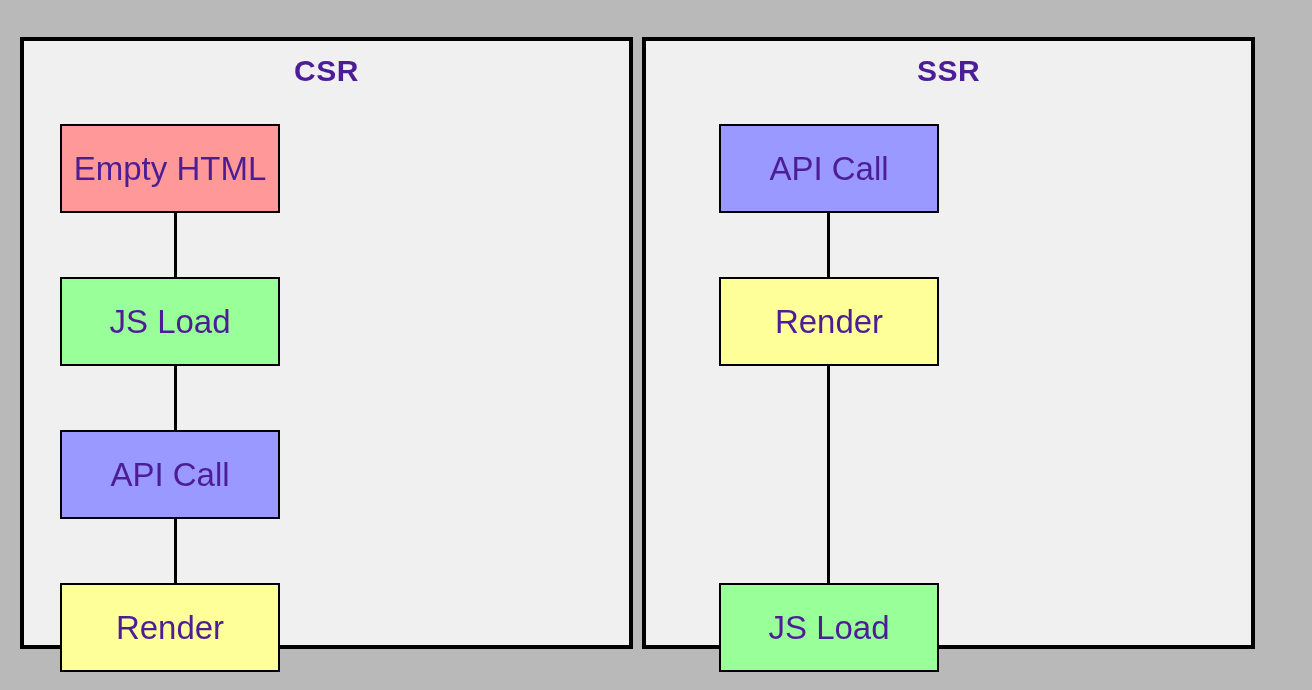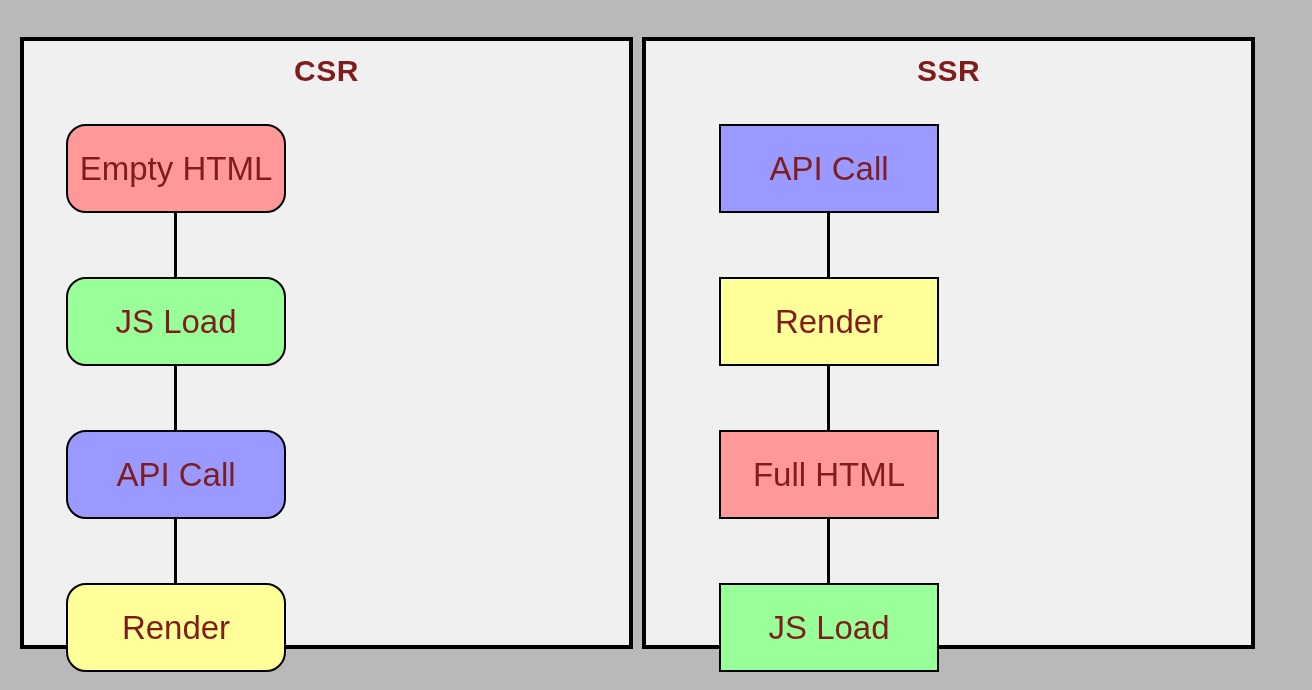--- a/index.html
+++ b/index.html
@@ -3,21 +3,21 @@
 <meta charset="utf-8">
 <style>
   html, body { margin: 0; padding: 0; }
   .screen {
     position: relative;
     width: 1312px;
     height: 690px;
     background: #b9b9b9;
     overflow: hidden;
     font-family: "Liberation Sans", sans-serif;
-    color: #7f1d1d;
+    color: #4c1d95;
   }
   .panel {
     position: absolute;
     top: 37px;
     width: 613px;
     height: 612px;
     border: 4px solid #000;
     box-sizing: border-box;
     z-index: 0;
   }
@@ -45,21 +45,21 @@
     width: 220px;
     height: 89px;
     border: 2px solid #000;
     box-sizing: border-box;
     display: flex;
     align-items: center;
     justify-content: center;
     font-size: 33px;
     z-index: 2;
   }
-  .col-csr { left: 66px; border-radius: 20px; }
+  .col-csr { left: 60px; }
   .col-ssr { left: 719px; }
   .row-0 { top: 124px; }
   .row-1 { top: 277px; }
   .row-2 { top: 430px; }
   .row-3 { top: 583px; }
 </style>
 </head>
 <body>
 
 <div class="screen" style="background: rgb(185, 185, 185);">
@@ -87,20 +87,17 @@
   <div class="node col-csr row-3" style="background: rgb(255, 255, 153);">
     <span>Render</span>
   </div>
 
   <div class="node col-ssr row-0" style="background: rgb(153, 153, 255);">
     <span>API Call</span>
   </div>
   <div class="node col-ssr row-1" style="background: rgb(255, 255, 153);">
     <span>Render</span>
   </div>
-  <div class="node col-ssr row-2" style="background: rgb(255, 153, 153);">
-    <span>Full HTML</span>
-  </div>
   <div class="node col-ssr row-3" style="background: rgb(153, 255, 153);">
     <span>JS Load</span>
   </div>
 
 </div>
 
 </body></html>

